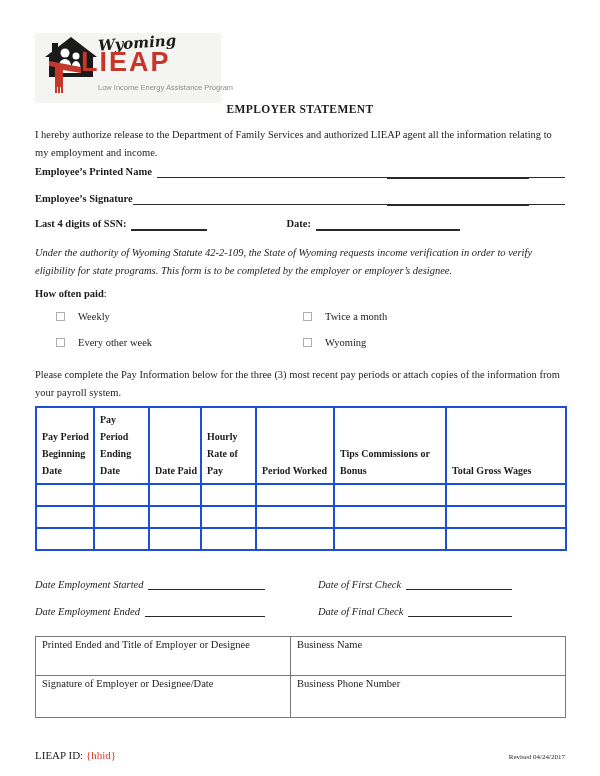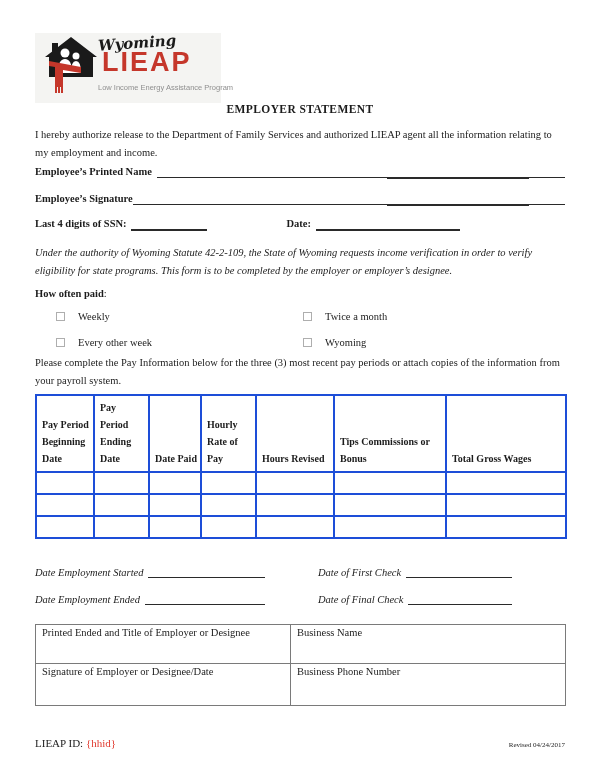--- a/index.html
+++ b/index.html
@@ -12,35 +12,35 @@
 
   
   .logo-box { width:186px; height:70px; background:#f4f4f2; position:relative; }
   .logo-house { position:absolute; left:10px; top:4px; }
   .logo-wyoming {
     position:absolute; left:63px; top:1px;
     font-family:"DejaVu Serif", serif; font-style:italic; font-weight:bold;
     font-size:15px; color:#1a1a1a; transform:rotate(-4deg);
   }
   .logo-acronym {
-    position:absolute; left:67px; top:16px;
+    position:absolute; left:46px; top:16px;
     font-family:"Liberation Sans", sans-serif; font-weight:bold;
     font-size:27px; letter-spacing:2px; color:#c5372b; line-height:1;
   }
   .logo-tagline {
     position:absolute; left:63px; top:50px;
     font-family:"Liberation Sans", sans-serif; font-size:7.5px; color:#8f8f8f;
     white-space:nowrap;
   }
 
   
   .form-title { text-align:center; font-weight:bold; font-size:11.5px; letter-spacing:0.4px; }
   .para { font-size:10.5px; line-height:18px; margin-top:11px; }
   .para.italic { font-style:italic; margin-top:13px; }
-  .para.pay-instruction { margin-top:4px; }
+  .para.pay-instruction { margin-top:16px; }
   .section-label { font-size:10.5px; margin-top:8px; }
   .section-label b { font-weight:bold; }
 
   
   .field-row { display:flex; align-items:flex-start; font-size:10.5px; height:13px; }
   .field-row .lbl { font-weight:bold; white-space:nowrap; }
   .uline { border-bottom:1px solid #2a2a2a; height:11px; display:inline-block; }
   .uline.thick { border-bottom-width:2px; }
   .uline.grow { flex:1; }
   .row-printed { margin-top:4px; }
@@ -182,21 +182,21 @@
         <th>Pay Period
 Beginning
 Date</th>
         <th>Pay Period
 Ending
 Date</th>
         <th>Date Paid</th>
         <th>Hourly
 Rate of
 Pay</th>
-        <th>Hours Revised</th>
+        <th>Period Worked</th>
         <th>Tips Commissions or
 Bonus</th>
         <th>Total Gross Wages</th>
       </tr>
     </thead>
     <tbody>
       <tr>
         <td></td>
           <td></td>
           <td></td>

